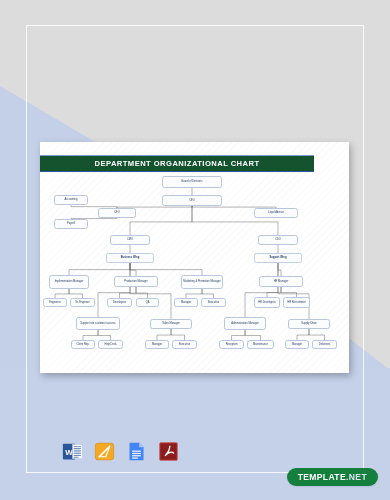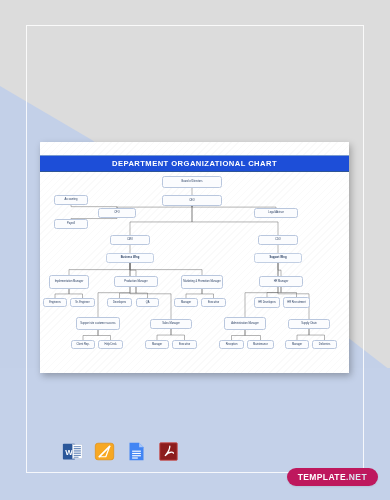--- a/index.html
+++ b/index.html
@@ -35,22 +35,22 @@
     overflow:hidden;
   }
   #doc-texture {
     position:absolute; inset:0;
     background-image: repeating-linear-gradient(135deg,
         rgba(0,0,0,0.018) 0px, rgba(0,0,0,0.018) 1px,
         rgba(0,0,0,0) 1px, rgba(0,0,0,0) 5px);
     pointer-events:none;
   }
   #title-bar {
-    position:absolute; left:0; top:13px; width:309px; height:17px;
-    background:#1d4ed8;
+    position:absolute; left:0; top:13px; width:274px; height:17px;
+    background:#14532d;
     border-top:1px solid #7a9cd0; border-bottom:1px solid #2e5596;
     display:flex; align-items:center; justify-content:center;
   }
   #title-bar .t {
     color:#ffffff; font-size:7.6px; font-weight:bold;
     letter-spacing:.45px; white-space:nowrap;
   }
 
   
   #chart {
@@ -85,21 +85,21 @@
   
   #format-icons {
     position:absolute; left:62px; top:441px;
     display:flex; gap:11px; align-items:center;
   }
   .fmt { width:21px; height:21px; position:relative; border-radius:2px; }
   .fmt svg { display:block; width:21px; height:21px; }
 
   #watermark {
     position:absolute; right:12px; top:468px;
-    background:#be185d; color:#ffffff;
+    background:#15803d; color:#ffffff;
     border-radius:11px; padding:4px 11px;
     font-size:8.5px; font-weight:bold; letter-spacing:.4px;
     box-shadow:0 1px 2px rgba(0,0,0,.08);
   }
   #watermark .dim { color:#dde4f0; font-weight:bold; }
 </style>
 </head>
 <body>
 
 <div id="bg-gray"></div>

